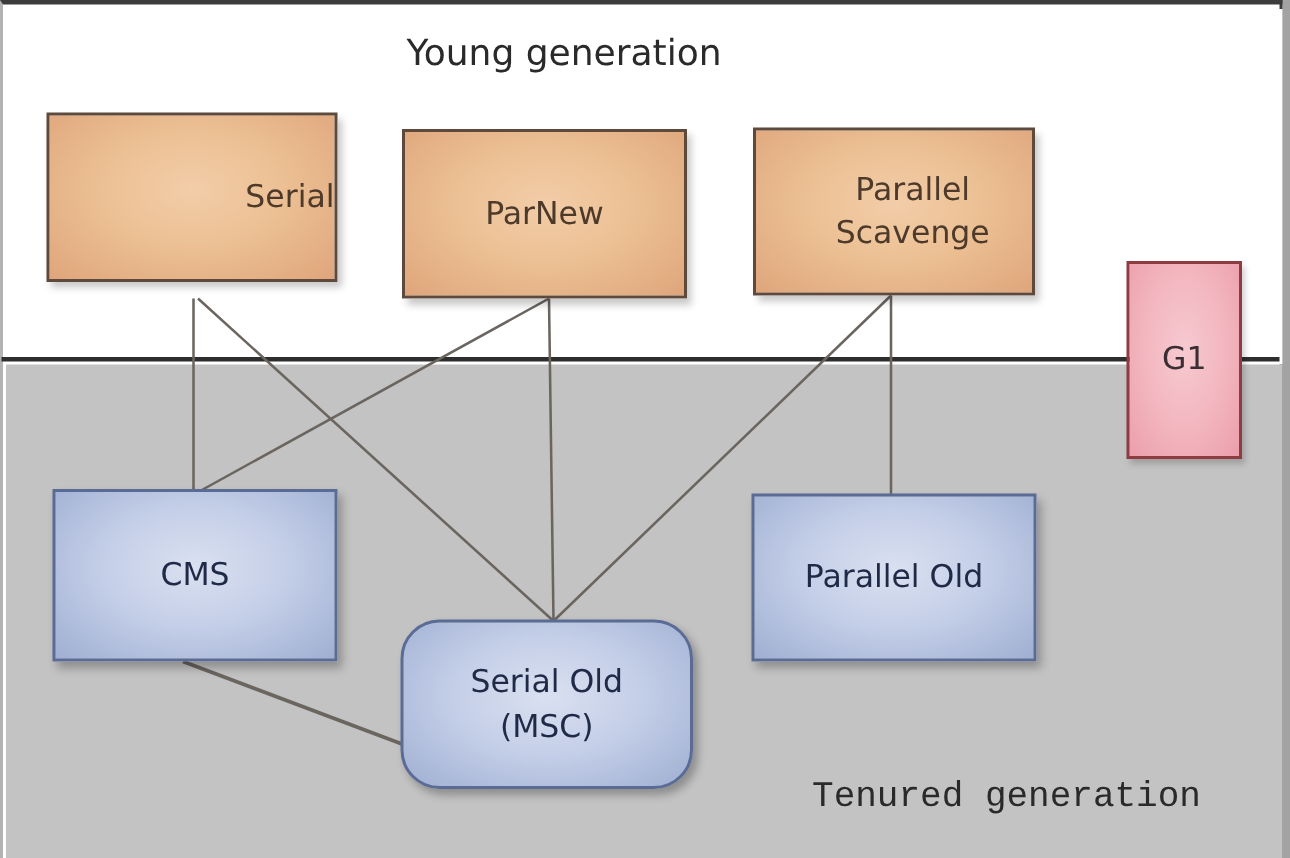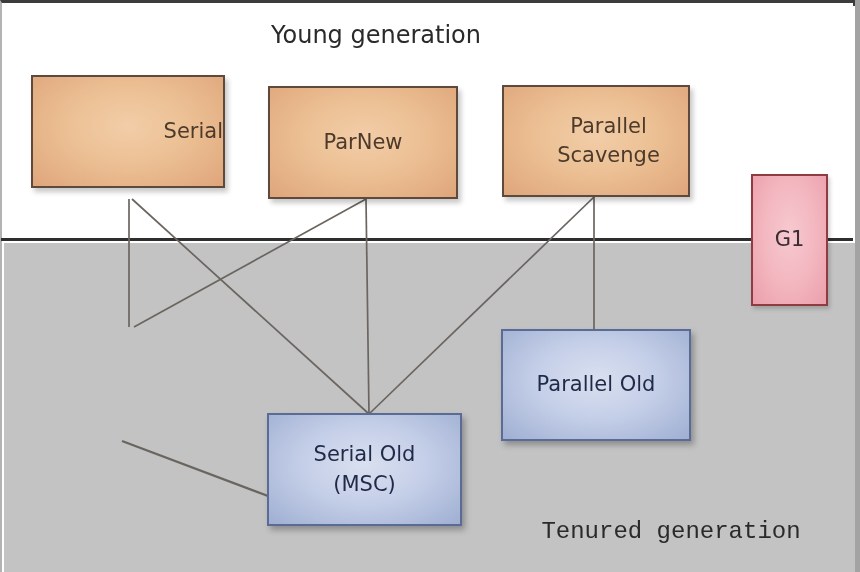--- a/index.html
+++ b/index.html
@@ -82,21 +82,21 @@
     background: radial-gradient(ellipse at 50% 45%, #f7c9d0 0%, #f3b7c0 50%, #eb9fab 100%);
     color: #3a2e33;
     font-size: 21px;
     box-shadow: 2px 3px 4px rgba(0,0,0,0.18);
   }
   #node-serial            { left: 31px;  top: 75px;  width: 194px; height: 113px; align-items: flex-end; }
   #node-parnew            { left: 268px; top: 86px;  width: 190px; height: 113px; }
   #node-parallel-scavenge { left: 502px; top: 85px;  width: 188px; height: 112px; padding-left: 25px; }
   #node-g1                { left: 751px; top: 174px; width: 77px;  height: 132px; }
   #node-cms               { left: 35px;  top: 326px; width: 190px; height: 115px; }
-  #node-serial-old        { left: 267px; top: 413px; width: 195px; height: 113px; }
+  #node-serial-old        { left: 267px; top: 413px; width: 195px; height: 113px; border-radius: 26px; }
   #node-parallel-old      { left: 501px; top: 329px; width: 190px; height: 112px; }
   #node-parallel-scavenge .node-label { max-width: 125px; } 
   
   .gen-title {
     position: absolute;
     z-index: 3;
     color: #2a2a2a;
     font-size: 24px;
     white-space: nowrap;
     transform: translateX(-50%);
@@ -136,20 +136,23 @@
   </div>
 
   <div class="node node-young" id="node-parallel-scavenge">
     <span class="node-label">Parallel Scavenge</span>
   </div>
 
   <div class="node node-g1" id="node-g1">
     <span class="node-label">G1</span>
   </div>
 
+  <div class="node node-old" id="node-cms">
+    <span class="node-label">CMS</span>
+  </div>
 
   <div class="node node-old" id="node-serial-old">
     <span class="node-label">Serial Old</span>
     <span class="node-sublabel">(MSC)</span>
   </div>
 
   <div class="node node-old" id="node-parallel-old">
     <span class="node-label">Parallel Old</span>
   </div>
 

